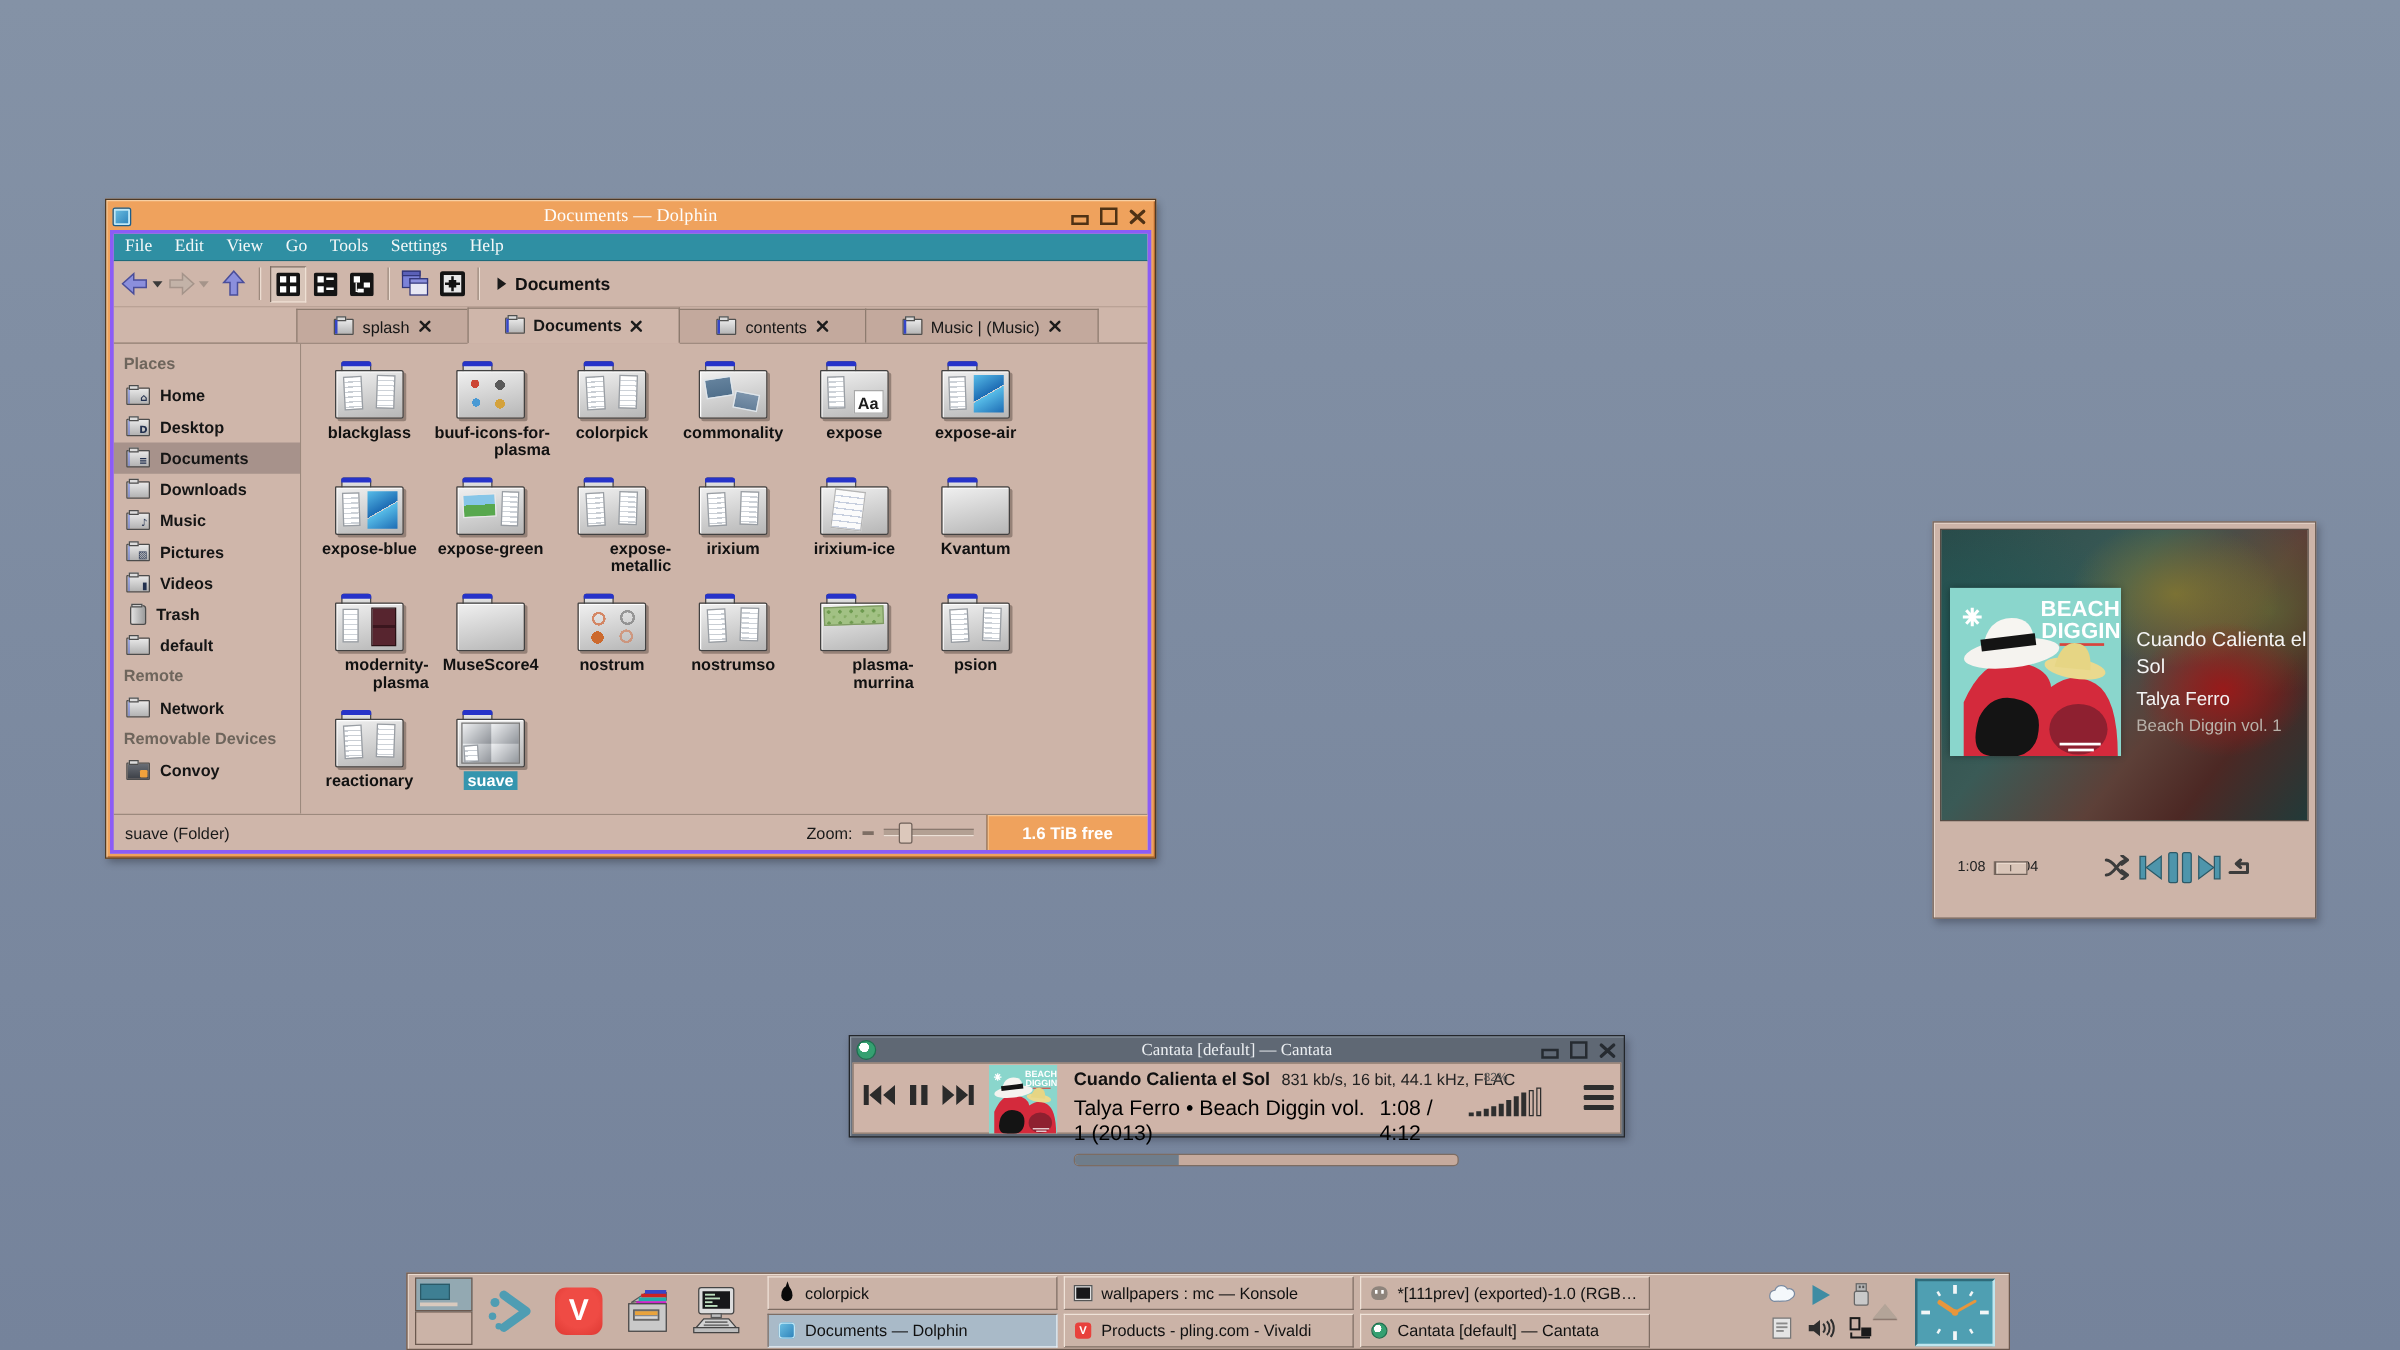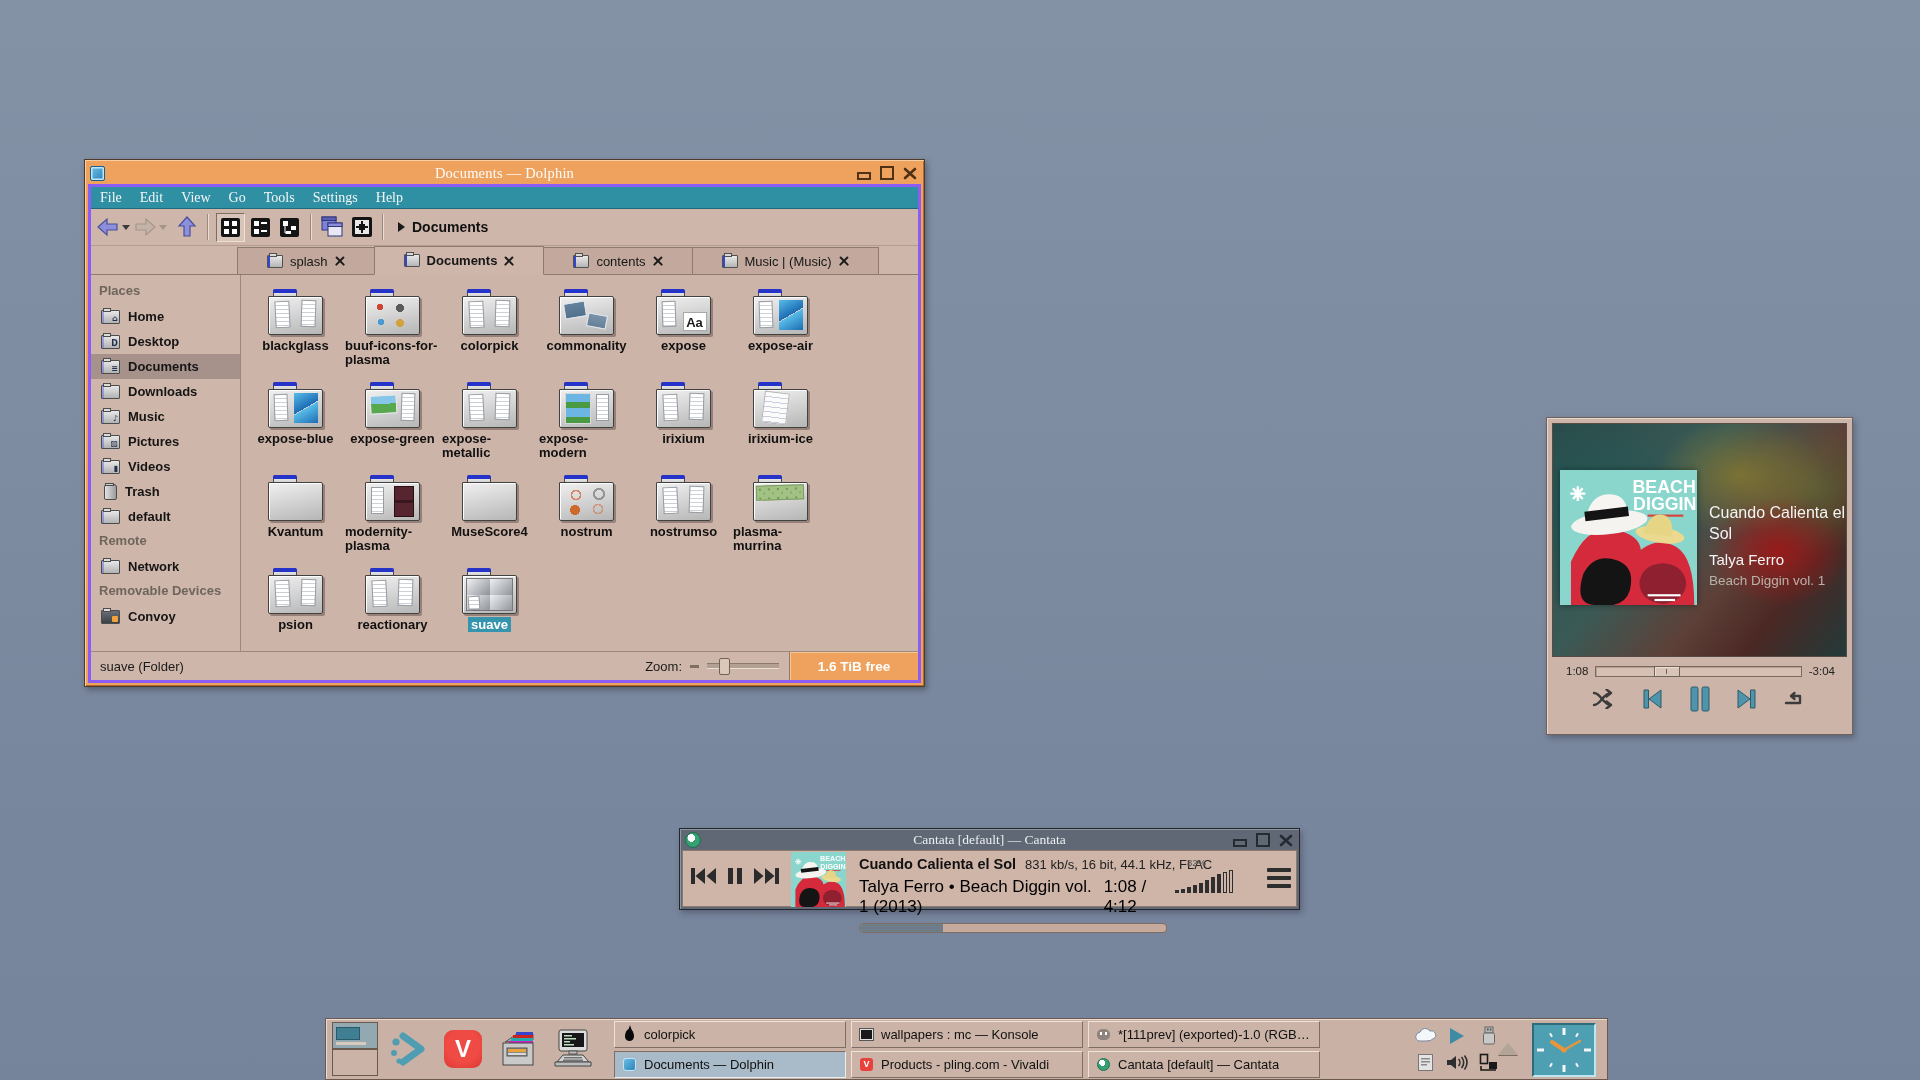--- a/index.html
+++ b/index.html
@@ -57,21 +57,21 @@
   .sico.trash::before{top:-2px;left:0px;width:7px;height:1px;background:#cfcfcf;}
   .sico.drive{background:linear-gradient(#6a6e76,#3c4047);box-shadow:none;}
   .sico.drive::after{content:"";position:absolute;right:1px;bottom:1px;width:6px;height:6px;background:#f2a23c;border-radius:1px;}
 
   .fview{flex:1;background:#cdb4a8;position:relative;padding:13px 0 0 6px;box-sizing:border-box;display:flex;flex-wrap:wrap;align-content:flex-start;}
   .fitem{width:97px;height:93px;display:flex;flex-direction:column;align-items:center;}
   .ficon{width:56px;height:48px;position:relative;flex:0 0 auto;}
   .ftab{position:absolute;top:1px;left:5px;width:22px;height:9px;background:linear-gradient(#f2f2f2,#c6c6c6);border:1px solid #4a4a4a;border-radius:2px 3px 0 0;}
   .ftab::after{content:"";position:absolute;left:-1px;top:-1px;right:-1px;height:4px;background:#2633c9;border-radius:2px 2px 0 0;}
   .fbody{position:absolute;top:8px;left:0;width:53px;height:37px;background:linear-gradient(168deg,#f0f0f0,#b6b6b6);border:1px solid #414141;border-radius:1px 2px 2px 2px;box-shadow:2px 2px 0 rgba(45,35,28,.35), inset 1px 1px 0 #fdfdfd;}
-  .flabel{margin-top:3px;font-size:13px;line-height:14px;color:#111;text-align:left;max-width:95px;}
+  .flabel{margin-top:3px;font-size:13px;line-height:14px;color:#111;text-align:right;max-width:95px;}
   .flabel .sel{background:#3595ae;color:#fff;padding:0 3px;}
 
   .decal{position:absolute;inset:0;}
   .decal::before,.decal::after{position:absolute;box-sizing:border-box;}
   .decal[data-decal="docs"]::before{content:"";left:6px;top:4px;width:15px;height:27px;background:repeating-linear-gradient(#ffffff 0 3px,#c9ced4 3px 4px);border:1px solid #989da3;transform:rotate(-3deg);}
   .decal[data-decal="docs"]::after{content:"";right:6px;top:3px;width:15px;height:27px;background:repeating-linear-gradient(#ffffff 0 3px,#cdd2d8 3px 4px);border:1px solid #989da3;transform:rotate(2deg);}
   .decal[data-decal="pins"]::before{content:"";left:4px;top:3px;width:45px;height:30px;background:
     radial-gradient(6px 6px at 10px 7px,#cc4433 55%,transparent 56%),
     radial-gradient(7px 7px at 30px 8px,#5a5a5a 55%,transparent 56%),
     radial-gradient(6px 6px at 11px 22px,#4a9ad4 55%,transparent 56%),
@@ -120,21 +120,21 @@
       radial-gradient(120px 85px at 64% 22%, rgba(140,125,45,.75), transparent 70%),
       radial-gradient(110px 95px at 90% 28%, rgba(95,115,55,.6), transparent 70%),
       radial-gradient(170px 130px at 10% 38%, rgba(32,88,86,.95), transparent 78%),
       linear-gradient(128deg,#2a4a49 0%,#3a5a56 38%,#5d4038 62%,#4c2824 78%,#223a39 100%);
       border:1px solid #564c45;box-sizing:border-box;}
   .albumart{position:absolute;left:7px;top:46px;width:137px;height:135px;box-shadow:0 0 6px rgba(0,0,0,.4);}
   .pmeta{position:absolute;left:156px;top:78px;width:142px;color:#f4f4f4;}
   .ptrack{font-size:16px;line-height:21px;}
   .partist{font-size:15px;margin-top:7px;}
   .palbum{font-size:13.5px;margin-top:5px;color:#b9b2aa;}
-  .pctrl{height:66px;display:flex;flex-direction:column;}
+  .pctrl{height:66px;display:flex;flex-direction:row;}
   .prow1{display:flex;align-items:center;padding:8px 12px 0 14px;gap:7px;font-size:11.5px;color:#222;}
   .ptrack2{flex:1;height:9px;border:1px solid #7a6a60;background:#d6c0b4;position:relative;box-shadow:inset 1px 1px 0 #b49e92;}
   .phandle{position:absolute;left:28%;top:-1px;width:24px;height:9px;background:#d9c5b8;border:1px solid #6f6159;box-shadow:inset 1px 1px 0 #eedfd4;}
   .phandle::after{content:"";position:absolute;left:11px;top:2px;width:1px;height:5px;background:#6f6159;}
   .prow2{display:flex;align-items:center;justify-content:space-between;padding:8px 42px 0 40px;}
 
   
   #cantata{position:absolute;left:679px;top:828px;width:621px;height:82px;box-sizing:border-box;border:1px solid #23262b;background:#5f6874;box-shadow:inset 1px 1px 0 #8c96a2, 2px 3px 6px rgba(20,20,30,.3);padding:1px 2px 2px;display:flex;flex-direction:column;}
   .ctitle{height:20px;display:flex;align-items:center;position:relative;flex:0 0 auto;}
   .ctitle .ttext{position:absolute;left:0;right:0;text-align:center;font-size:13.5px;color:#eceff2;}
@@ -469,29 +469,20 @@
                 <div class="fbody">
                   <div class="decal" data-decal="docs"></div>
                 </div>
               </div>
               <div class="flabel"><span>expose-metallic</span></div>
             </div>
           <div class="fitem">
               <div class="ficon">
                 <div class="ftab"></div>
                 <div class="fbody">
-                  <div class="decal" data-decal="photo2"></div>
-                </div>
-              </div>
-              <div class="flabel"><span>expose-modern</span></div>
-            </div>
-          <div class="fitem">
-              <div class="ficon">
-                <div class="ftab"></div>
-                <div class="fbody">
                   <div class="decal" data-decal="docs"></div>
                 </div>
               </div>
               <div class="flabel"><span>irixium</span></div>
             </div>
           <div class="fitem">
               <div class="ficon">
                 <div class="ftab"></div>
                 <div class="fbody">
                   <div class="decal" data-decal="sheet"></div>

